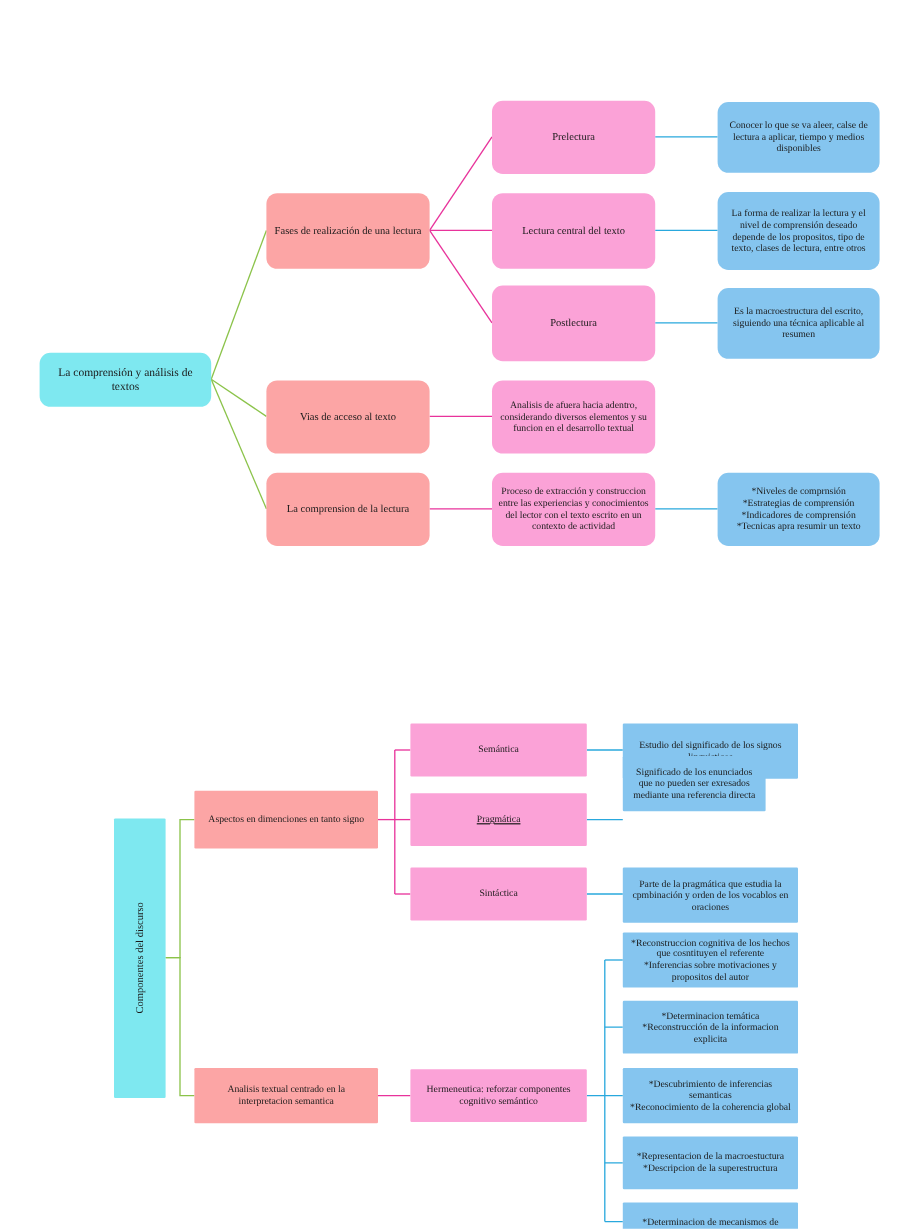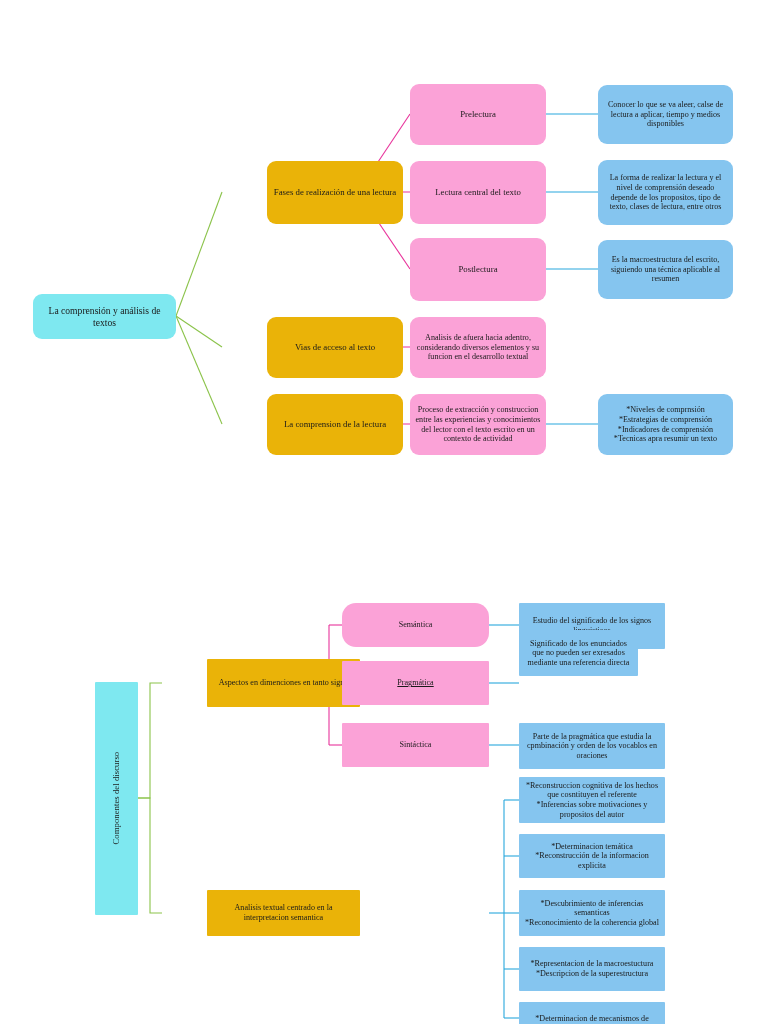--- a/index.html
+++ b/index.html
@@ -40,21 +40,21 @@
     line-height: 1.18;
     padding: 2px 5px;
     overflow: hidden;
   }
   .node .txt {
     display: block;
     width: 100%;
     white-space: pre-line;
   }
   .cyan   { background: #7ee8f0; }
-  .green  { background: #eab308; margin-left: 45px; }
+  .green  { background: #fca5a5; }
   .pink   { background: #fba2d7; }
   .blue   { background: #85c5ef; }
   .rounded { border-radius: 9px; }
   .sharp   { border-radius: 1px; }
   .vertical .txt {
     transform: rotate(-90deg);
     transform-origin: center center;
     white-space: nowrap;
     width: auto;
   }
@@ -188,41 +188,44 @@
   </div>
 
   <div class="node green sharp fs8" style="left:162px; top:659px; width:153px; height:48px;text-align:center;">
     <span class="txt">Aspectos en dimenciones en tanto signo</span>
   </div>
 
   <div class="node green sharp fs8" style="left:162px; top:890px; width:153px; height:46px;">
     <span class="txt">Analisis textual centrado en la interpretacion semantica</span>
   </div>
 
-  <div class="node pink sharp fs8" style="left:342px; top:603px; width:147px; height:44px;border-radius:14px;">
+  <div class="node pink sharp fs8" style="left:342px; top:603px; width:147px; height:44px;">
     <span class="txt">Semántica</span>
   </div>
   <div class="node blue sharp fs8" style="left:519px; top:603px; width:146px; height:46px;">
     <span class="txt">Estudio del significado de los signos linguisticos</span>
   </div>
 
   <div class="node pink sharp fs8" style="left:342px; top:661px; width:147px; height:44px;text-decoration:underline;">
     <span class="txt">Pragmática</span>
   </div>
   <div class="node blue sharp fs8" style="left:519px; top:630px; width:119px; height:46px;align-items:center;">
     <span class="txt">Significado de los enunciados que no pueden ser exresados mediante una referencia directa</span>
   </div>
 
   <div class="node pink sharp fs8" style="left:342px; top:723px; width:147px; height:44px;">
     <span class="txt">Sintáctica</span>
   </div>
   <div class="node blue sharp fs8" style="left:519px; top:723px; width:146px; height:46px;">
     <span class="txt">Parte de la pragmática que estudia la cpmbinación y orden de los vocablos en oraciones</span>
   </div>
 
+  <div class="node pink sharp fs8" style="left:342px; top:891px; width:147px; height:44px;">
+    <span class="txt">Hermeneutica: reforzar componentes cognitivo semántico</span>
+  </div>
 
   <div class="node blue sharp fs8" style="left:519px; top:777px; width:146px; height:46px;">
     <span class="txt">*Reconstruccion cognitiva de los hechos que cosntituyen el referente
 *Inferencias sobre motivaciones y propositos del autor</span>
   </div>
   <div class="node blue sharp fs8" style="left:519px; top:834px; width:146px; height:44px;">
     <span class="txt">*Determinacion temática
 *Reconstrucción de la informacion explicita</span>
   </div>
   <div class="node blue sharp fs8" style="left:519px; top:890px; width:146px; height:46px;">

